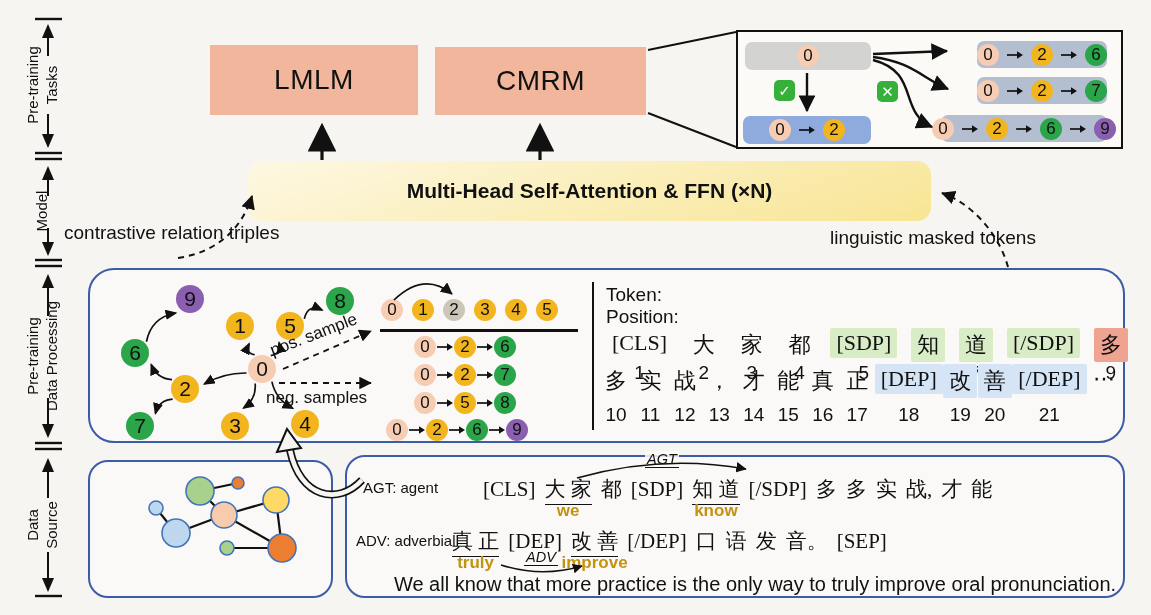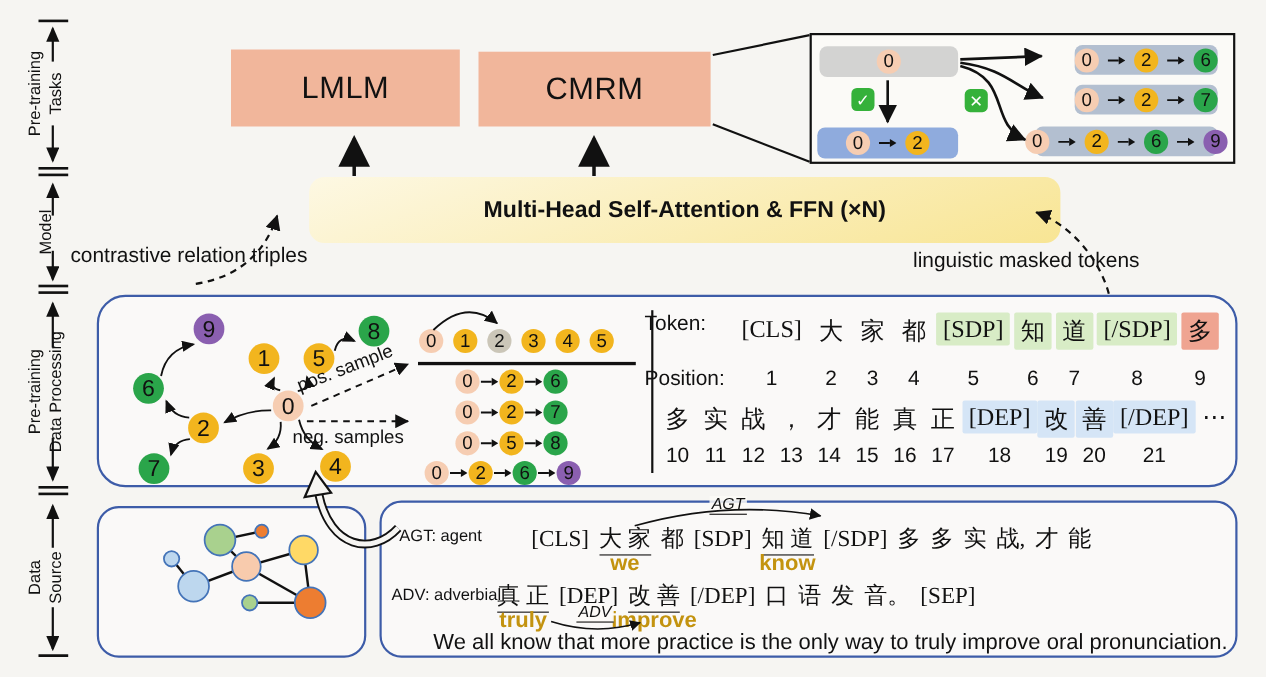--- a/index.html
+++ b/index.html
@@ -6,21 +6,21 @@
   #canvas{position:relative;width:1151px;height:615px;background:#f6f5f2;overflow:hidden;
           font-family:"Liberation Sans","DejaVu Sans",sans-serif;color:#111;}
   .abs{position:absolute;}
   
   .task-box{background:#f1b69b;display:flex;align-items:center;justify-content:center;
             font-size:28px;letter-spacing:.5px;}
   
   #mhsa{left:248px;top:161px;width:683px;height:60px;border-radius:14px;
         background:linear-gradient(160deg,#fdf8e3 0%,#faeeb4 55%,#f7e globalization 100%);
         background:linear-gradient(160deg,#fdf8e3 0%,#f8e594 100%);
-        display:flex;align-items:center;justify-content:center;font-size:21px;font-weight:bold;margin-left:33px;}
+        display:flex;align-items:center;justify-content:center;font-size:21px;font-weight:bold;}
   
   #zoom-panel{left:736px;top:30px;width:387px;height:119px;border:2.5px solid #111;background:#fbfaf7;box-sizing:border-box;}
   .pill{position:absolute;border-radius:7px;display:flex;align-items:center;justify-content:center;gap:7px;}
   .pill-gray{background:#d3d3d2;}
   .pill-blue{background:#8fabdd;}
   .pill-slate{background:#b3bfd0;}
   .markbox{position:absolute;width:21px;height:21px;border-radius:5px;background:#35b13a;color:#fff;
            display:flex;align-items:center;justify-content:center;font-size:15px;font-weight:bold;}
   
   .chiprow{display:flex;align-items:center;}
@@ -40,21 +40,21 @@
   .tt-cols{display:flex;flex:1;justify-content:space-between;}
   .tt-col{display:flex;flex-direction:column;align-items:center;justify-content:space-between;}
   .tt-tok{font-family:"Liberation Serif","DejaVu Serif",serif;font-size:22px;padding:2px 6px;border-radius:2px;white-space:nowrap;}
   .tt-pos{font-size:19px;}
   .hl-green{background:#d8ecc6;} .hl-red{background:#efa491;} .hl-blue{background:#d5e5f6;}
   
   .sent-line{display:flex;align-items:baseline;gap:9px;}
   .tok{font-family:"Liberation Serif","DejaVu Serif",serif;font-size:21px;position:relative;white-space:nowrap;}
   .tok.u{border-bottom:1.5px solid #111;padding-bottom:1px;}
   .gloss{position:absolute;top:26px;left:50%;transform:translateX(-50%);
-         font-family:"Liberation Sans",sans-serif;font-weight:bold;font-size:20px;color:#c3930f;white-space:nowrap;}
+         font-family:"Liberation Sans",sans-serif;font-weight:bold;font-size:17px;color:#c3930f;white-space:nowrap;}
   .rel-label{font-size:14.5px;border-bottom:1.5px solid #111;padding:0 2px;background:rgba(251,250,247,.85);font-style:italic;}
   .legend{font-size:15px;}
   #kg-label{font-weight:bold;font-size:16.5px;text-align:center;}
   #caption{font-weight:bold;font-size:16px;}
   #translation{font-size:20px;text-align:center;}
   
   .rail-text{position:absolute;white-space:pre;text-align:center;font-size:15px;line-height:1.28;
              transform:translate(-50%,-50%) rotate(-90deg);}
   svg{display:block;}
   #overlay{position:absolute;left:0;top:0;pointer-events:none;}
@@ -268,21 +268,21 @@
       </svg>
       <span class="chip c-green">6</span>
       <svg class="carrow" width="16" height="10" viewBox="0 0 16 10">
         <line x1="0" y1="5" x2="10" y2="5" stroke="#111" stroke-width="1.7"></line>
         <polygon points="10,1.3 16,5 10,8.7" fill="#111"></polygon>
       </svg>
       <span class="chip c-purple">9</span>
     </div>
   <div class="abs" style="left:592px;top:282px;width:2px;height:148px;background:#111;"></div>
 
-  <div class="abs tt-block" style="left:586px;top:284px;width:522px;height:72px;">
+  <div class="abs tt-block" style="left:606px;top:284px;width:522px;height:72px;flex-direction:column;">
     <div class="tt-labels">
       <span>Token:</span>
       <span>Position:</span>
     </div>
     <div class="tt-cols">
         <div class="tt-col">
           <span class="tt-tok ">[CLS]</span>
           <span class="tt-pos">1</span>
         </div>
         <div class="tt-col">

